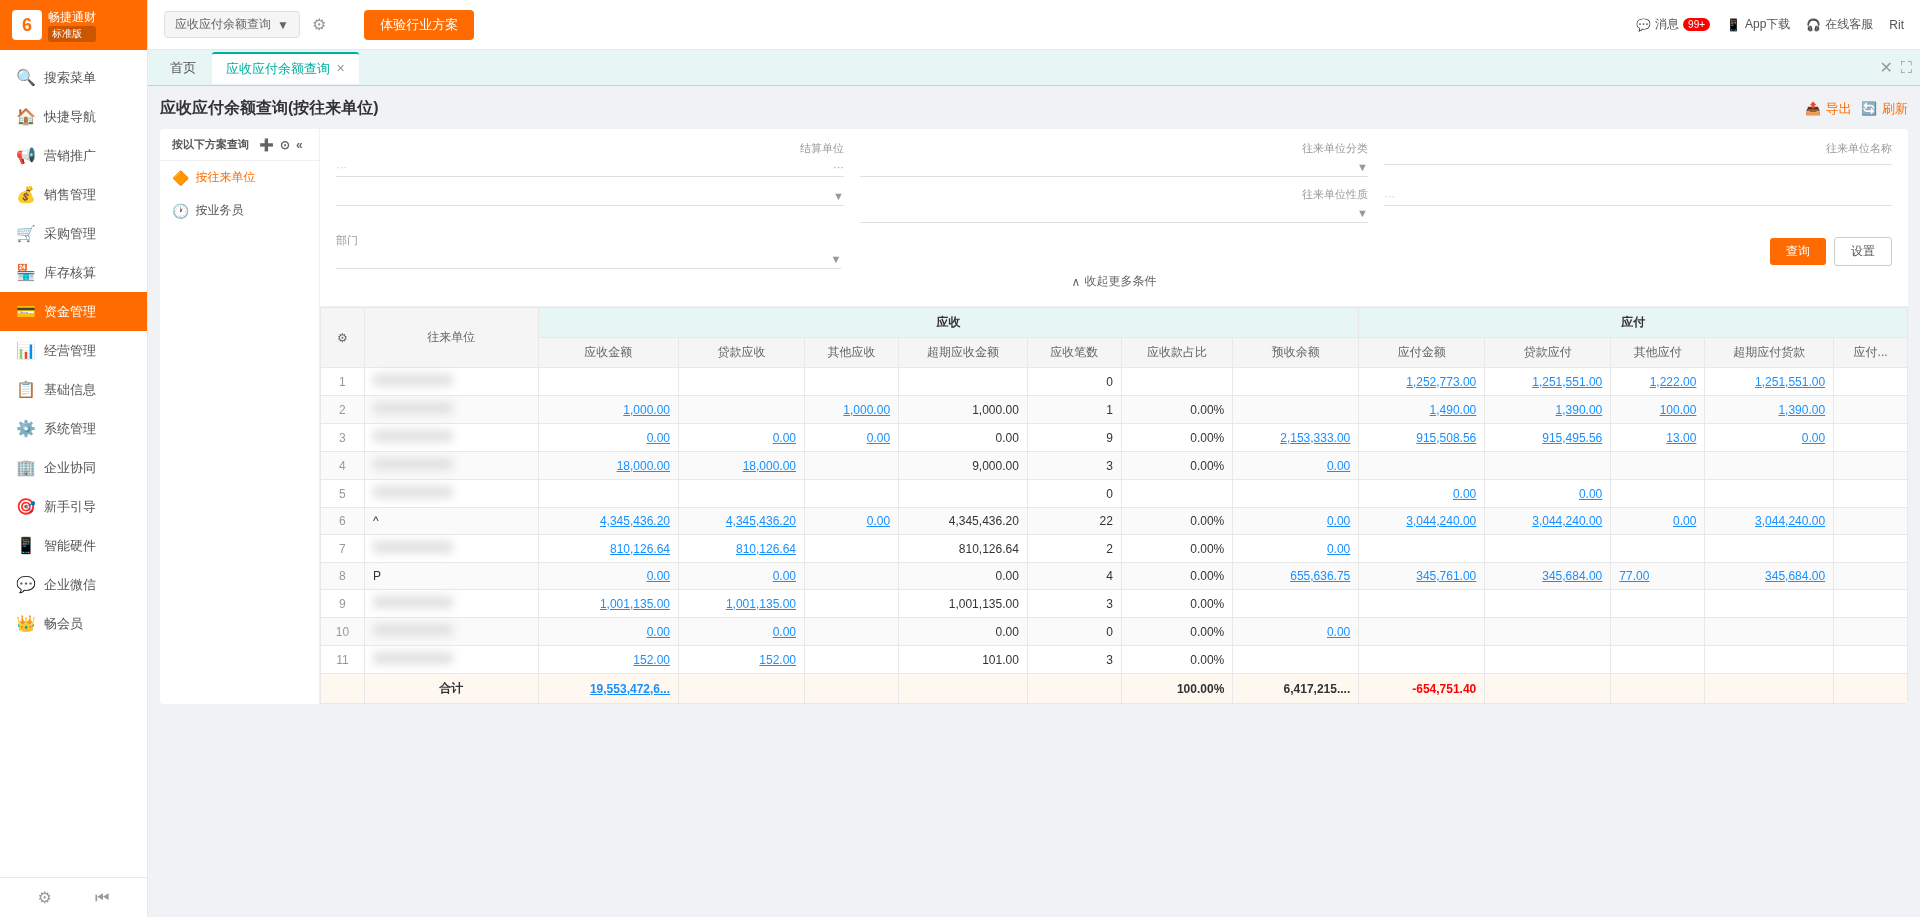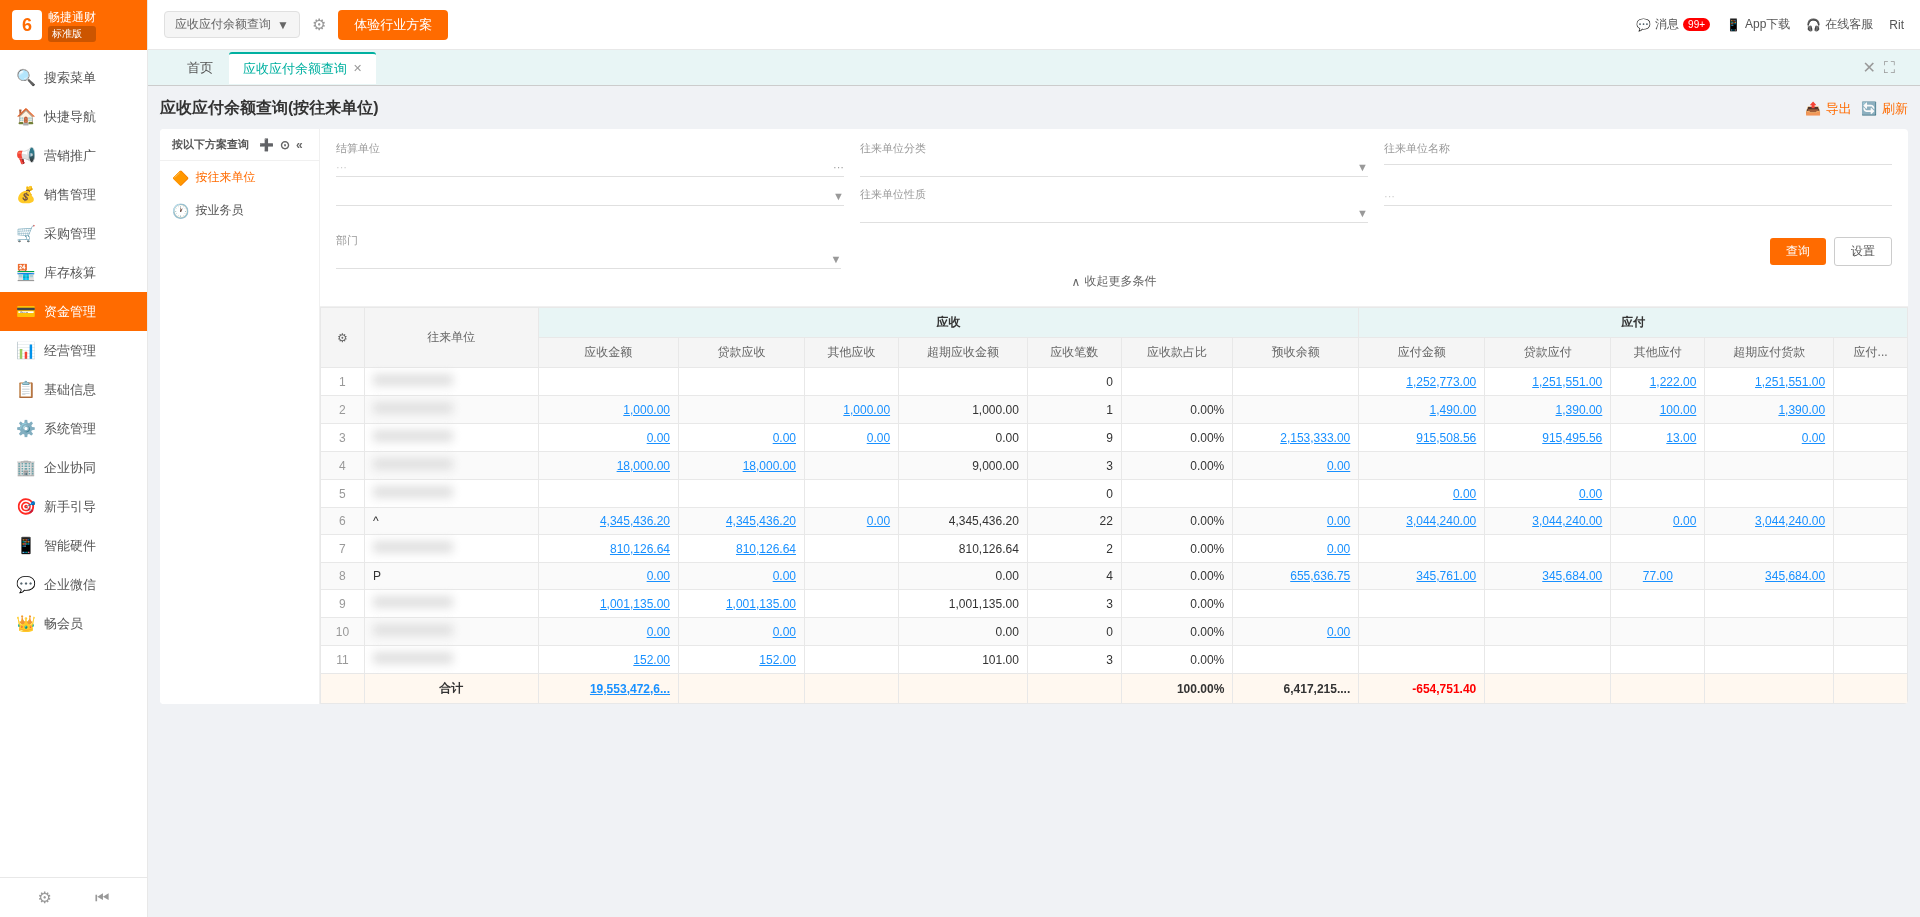--- a/index.html
+++ b/index.html
@@ -44,36 +44,36 @@
       display: flex; align-items: center; padding: 0 16px; gap: 12px;
     }
     .topbar-breadcrumb {
       display: flex; align-items: center; gap: 6px;
       background: #f5f5f5; border: 1px solid #e0e0e0; border-radius: 4px;
       padding: 4px 10px; font-size: 12px; color: #666;
     }
     .topbar-settings { color: #999; cursor: pointer; font-size: 16px; }
     .topbar-trial-btn {
       background: #ff6b00; color: #fff; border: none; padding: 6px 16px;
-      border-radius: 4px; cursor: pointer; font-size: 13px;
+      border-radius: 4px; cursor: pointer; font-size: 13px; margin-left: 26px;
     }
     .topbar-spacer { flex: 1; }
     .topbar-actions { display: flex; align-items: center; gap: 16px; }
     .topbar-action { display: flex; align-items: center; gap: 4px; cursor: pointer; color: #555; font-size: 12px; }
     .topbar-badge {
       background: #f00; color: #fff; border-radius: 10px;
       font-size: 10px; padding: 1px 5px; min-width: 18px; text-align: center;
     }
     .topbar-user { color: #555; font-size: 12px; }
 
     
     .tabbar {
       position: fixed; left: 148px; top: 50px; right: 0; height: 36px;
       background: #e8f5f5; border-bottom: 1px solid #ccc; z-index: 98;
-      display: flex; align-items: center; padding: 0 25px; gap: 2px;
+      display: flex; align-items: center; padding: 0 8px; gap: 2px;
     }
     .tab {
       padding: 6px 14px; cursor: pointer; font-size: 13px; color: #555;
       border-radius: 3px 3px 0 0; display: flex; align-items: center; gap: 6px;
     }
     .tab.active { background: #fff; color: #00b0a0; border-top: 2px solid #00b0a0; }
     .tab-close { color: #999; font-size: 11px; cursor: pointer; }
     .tabbar-controls { margin-left: auto; display: flex; align-items: center; gap: 8px; color: #999; cursor: pointer; font-size: 16px; }
 
     
@@ -148,21 +148,21 @@
     .query-scheme-header .collapse-icon { cursor: pointer; color: #666; }
     .scheme-list-item {
       display: flex; align-items: center; gap: 6px;
       padding: 8px 12px; cursor: pointer; font-size: 12px; color: #555;
     }
     .scheme-list-item.active { color: #ff6b00; }
     .scheme-list-item-icon { font-size: 14px; }
 
     .main-area { flex: 1; overflow: hidden; }
     .main-area .filter-section { padding: 12px 16px; }
-    .main-area .filter-row-grid { display: grid; grid-template-columns: 1fr 1fr 1fr; gap: 16px; }
+    .main-area .filter-row-grid { display: grid; grid-template-columns: 1fr 1fr 1fr; gap: 16px; text-align: right; }
   </style>
 </head>
 <body>
 
 <div class="sidebar">
   <div class="sidebar-logo">
     <div class="sidebar-logo-icon">
       <span>6</span>
     </div>
     <div>
@@ -524,21 +524,21 @@
                     <td style="text-align: left; min-width: 120px;">P</td>
                     <td class="link-cell number-cell" style="text-align: right;">0.00</td>
                     <td class="link-cell number-cell" style="text-align: right;">0.00</td>
                     <td style="text-align: right;"></td>
                     <td style="text-align: right;">0.00</td>
                     <td style="text-align: right;">4</td>
                     <td style="text-align: right;">0.00%</td>
                     <td class="link-cell number-cell" style="text-align: right;">655,636.75</td>
                     <td class="link-cell number-cell" style="text-align: right;">345,761.00</td>
                     <td class="link-cell number-cell" style="text-align: right;">345,684.00</td>
-                    <td class="link-cell number-cell" style="text-align: center; margin-top: 40px;">77.00</td>
+                    <td class="link-cell number-cell" style="text-align: left; margin-top: 40px;">77.00</td>
                     <td class="link-cell number-cell" style="text-align: right;">345,684.00</td>
                     <td style="text-align: right;"></td>
                   </tr>
                   <tr>
                     <td class="row-num">9</td>
                     <td style="filter: blur(5px); text-align: left; min-width: 120px;"><span style="display:inline-block;width:80px;height:12px;background:#e0e0e0;border-radius:2px;"></span></td>
                     <td class="link-cell number-cell" style="text-align: right;">1,001,135.00</td>
                     <td class="link-cell number-cell" style="text-align: right;">1,001,135.00</td>
                     <td style="text-align: right;"></td>
                     <td style="text-align: right;">1,001,135.00</td>

